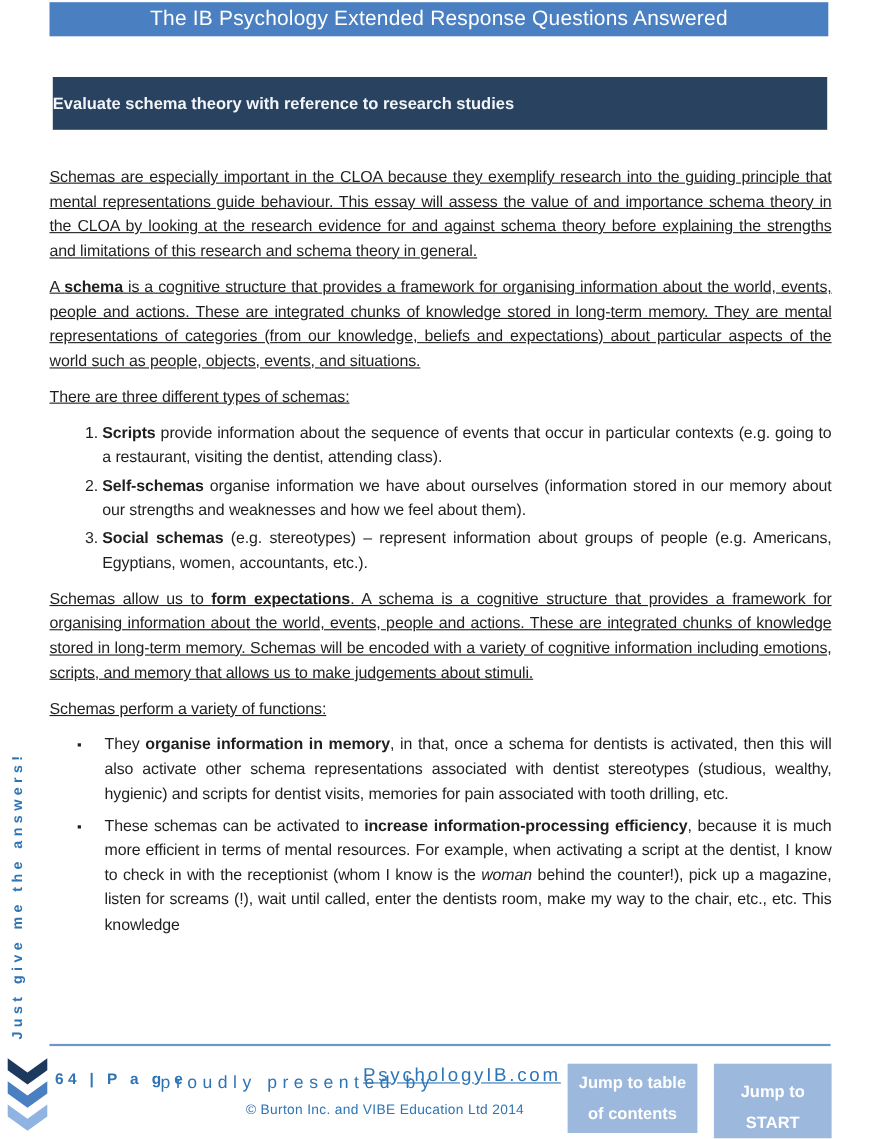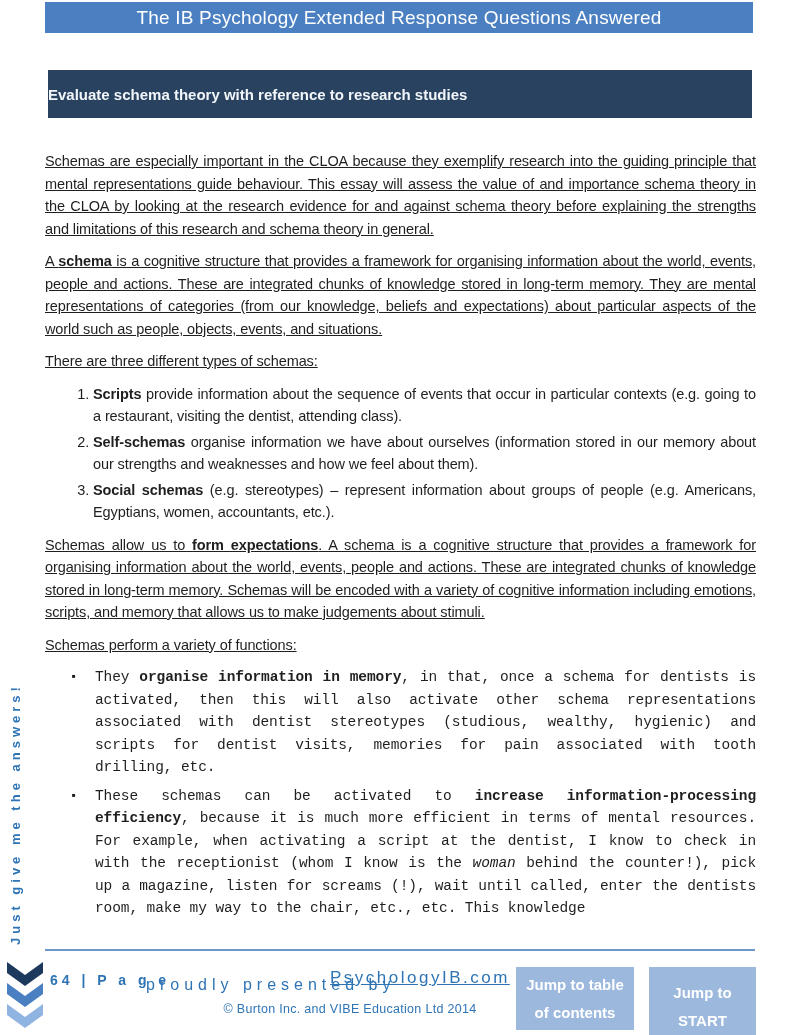--- a/index.html
+++ b/index.html
@@ -23,21 +23,21 @@
   .content{
     position:absolute;left:45px;top:150px;width:711px;
     font-size:14.5px;line-height:22.5px;text-align:justify;letter-spacing:-0.1px;
   }
   .content p{margin:0 0 10px 0;text-decoration:underline;}
   .b{font-weight:bold;}
   .i{font-style:italic;}
   ol.num-list{margin:2px 0 10px 0;padding-left:48px;}
   ol.num-list li{margin-bottom:3px;}
   ul.bullet-list{margin:2px 0 0 0;padding-left:50px;list-style:none;}
-  ul.bullet-list li{position:relative;margin-bottom:6px;font-family:Liberation Mono, monospace;}
+  ul.bullet-list li{position:relative;margin-bottom:6px;}
   ul.bullet-list li::before{
     content:"\25AA";position:absolute;left:-25px;top:0;font-size:12px;color:#1f1f1f;
   }
   
   .vtext{
     position:absolute;left:8px;top:945px;transform-origin:0 0;transform:rotate(-90deg);
     white-space:nowrap;color:#2e74b5;font-weight:bold;font-size:13px;letter-spacing:4px;
   }
   
   .footer-rule{

